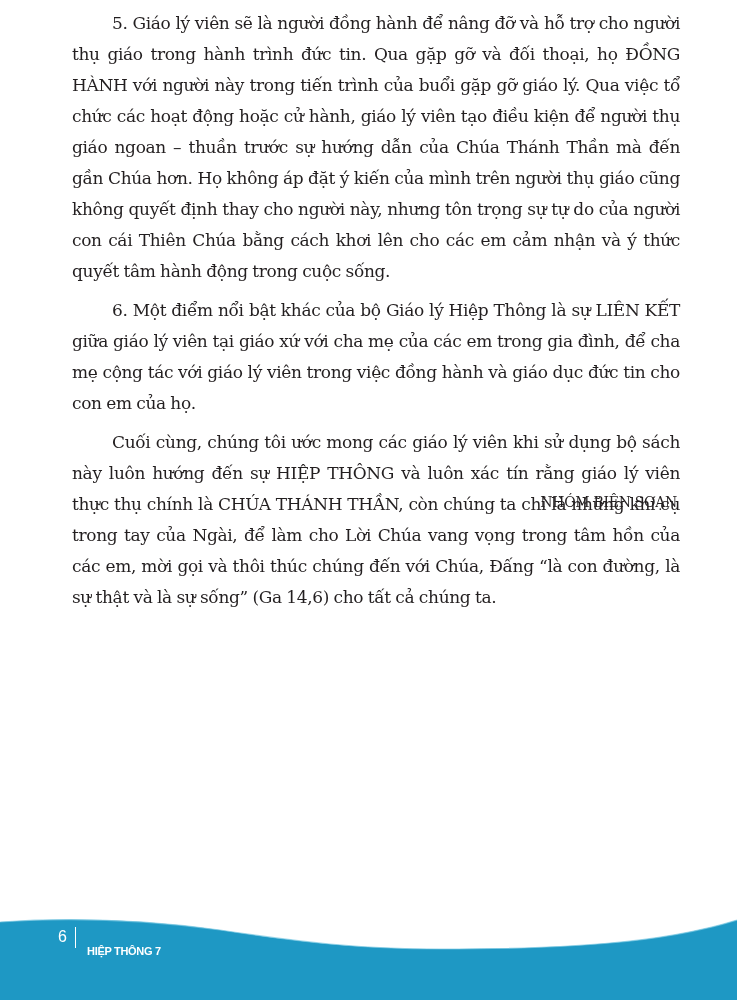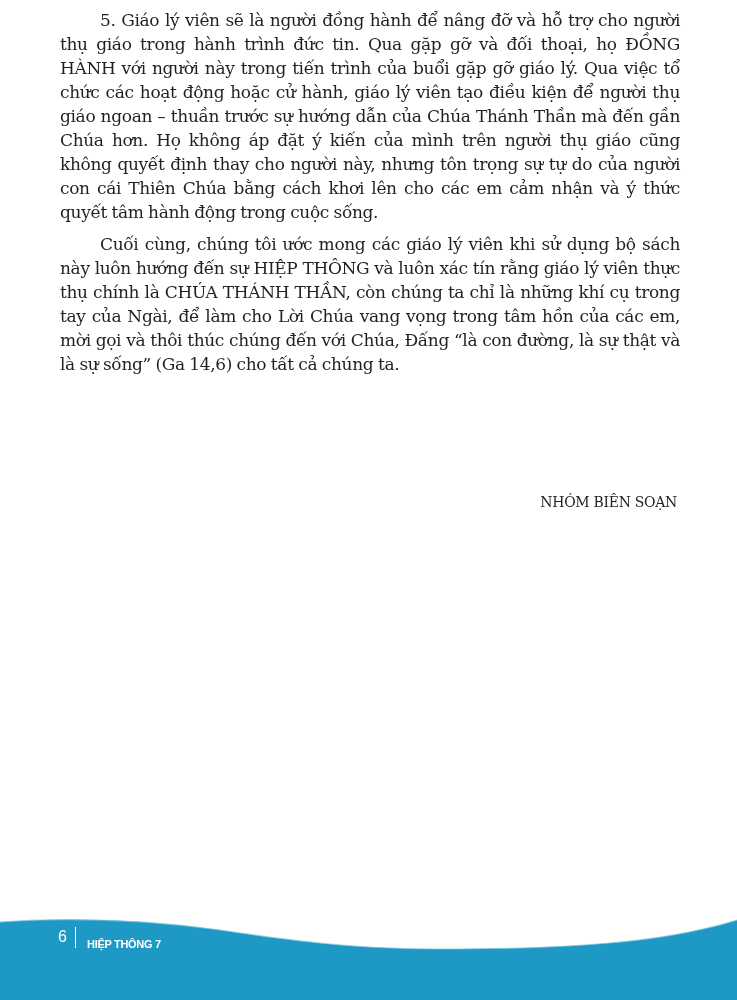--- a/index.html
+++ b/index.html
@@ -6,23 +6,23 @@
   body {
     width:737px; height:1000px; position:relative; overflow:hidden;
     background:#ffffff;
     font-family: "DejaVu Serif", "Liberation Serif", serif;
     color:#231f20;
   }
   .page-content {
     position:absolute; left:60px; top:8px; width:620px;
   }
   .para {
-    margin:0 0 8px 0;
+    margin:0 0 8px 12px;
     font-size:17px;
-    line-height:24px;
+    line-height:31px;
     text-align:justify;
     text-indent:40px;
     letter-spacing:-0.35px;
     word-spacing:-0.5px;
   }
   .signature {
     position:absolute; right:60px; top:494px;
     font-size:14px; letter-spacing:-0.3px;
   }
   .footer {
@@ -30,30 +30,31 @@
   }
   .footer svg { position:absolute; left:0; top:0; }
   .page-number {
     position:absolute; left:58px; top:28px;
     color:#ffffff; font-family:"Liberation Sans", sans-serif; font-size:16px;
   }
   .footer-divider {
     position:absolute; left:75px; top:27px; width:1px; height:21px; background:#ffffff;
   }
   .running-title {
-    position:absolute; left:87px; top:38px;
+    position:absolute; left:87px; top:45px;
     color:#ffffff; font-family:"Liberation Sans", sans-serif; font-size:11px;
     font-weight:bold; letter-spacing:-0.3px;
   }
 </style>
 </head>
 <body>
 
 <div class="page-content">
   <p class="para">5. Giáo lý viên sẽ là người đồng hành để nâng đỡ và hỗ trợ cho người thụ giáo trong hành trình đức tin. Qua gặp gỡ và đối thoại, họ ĐỒNG HÀNH với người này trong tiến trình của buổi gặp gỡ giáo lý. Qua việc tổ chức các hoạt động hoặc cử hành, giáo lý viên tạo điều kiện để người thụ giáo ngoan – thuần trước sự hướng dẫn của Chúa Thánh Thần mà đến gần Chúa hơn. Họ không áp đặt ý kiến của mình trên người thụ giáo cũng không quyết định thay cho người này, nhưng tôn trọng sự tự do của người con cái Thiên Chúa bằng cách khơi lên cho các em cảm nhận và ý thức quyết tâm hành động trong cuộc sống.</p>
+  <p class="para">6. Một điểm nổi bật khác của bộ Giáo lý Hiệp Thông là sự LIÊN KẾT giữa giáo lý viên tại giáo xứ với cha mẹ của các em trong gia đình, để cha mẹ cộng tác với giáo lý viên trong việc đồng hành và giáo dục đức tin cho con em của họ.</p>
   <p class="para">Cuối cùng, chúng tôi ước mong các giáo lý viên khi sử dụng bộ sách này luôn hướng đến sự HIỆP THÔNG và luôn xác tín rằng giáo lý viên thực thụ chính là CHÚA THÁNH THẦN, còn chúng ta chỉ là những khí cụ trong tay của Ngài, để làm cho Lời Chúa vang vọng trong tâm hồn của các em, mời gọi và thôi thúc chúng đến với Chúa, Đấng “là con đường, là sự thật và là sự sống” (Ga 14,6) cho tất cả chúng ta.</p>
 </div>
 
 <div class="signature">NHÓM BIÊN SOẠN</div>
 
 <div class="footer">
   <svg width="737" height="100" viewBox="0 0 737 100">
     <path d="M0,22 C60,18 130,18 220,30 C300,42 360,49 440,49 C560,49 660,44 737,20 L737,100 L0,100 Z" fill="#1e98c4"></path>
     <path d="M0,22 C60,18 130,18 220,30 C300,42 360,49 440,49 C560,49 660,44 737,20" fill="none" stroke="#7cc9e3" stroke-width="1.2" opacity="0.7"></path>
   </svg>

